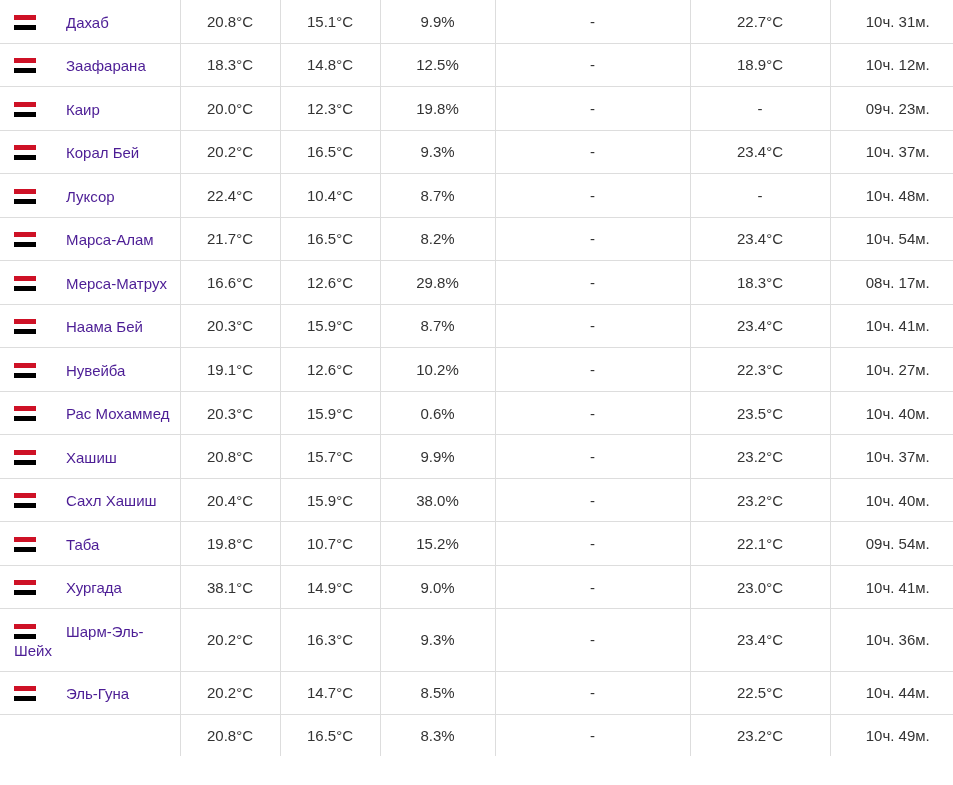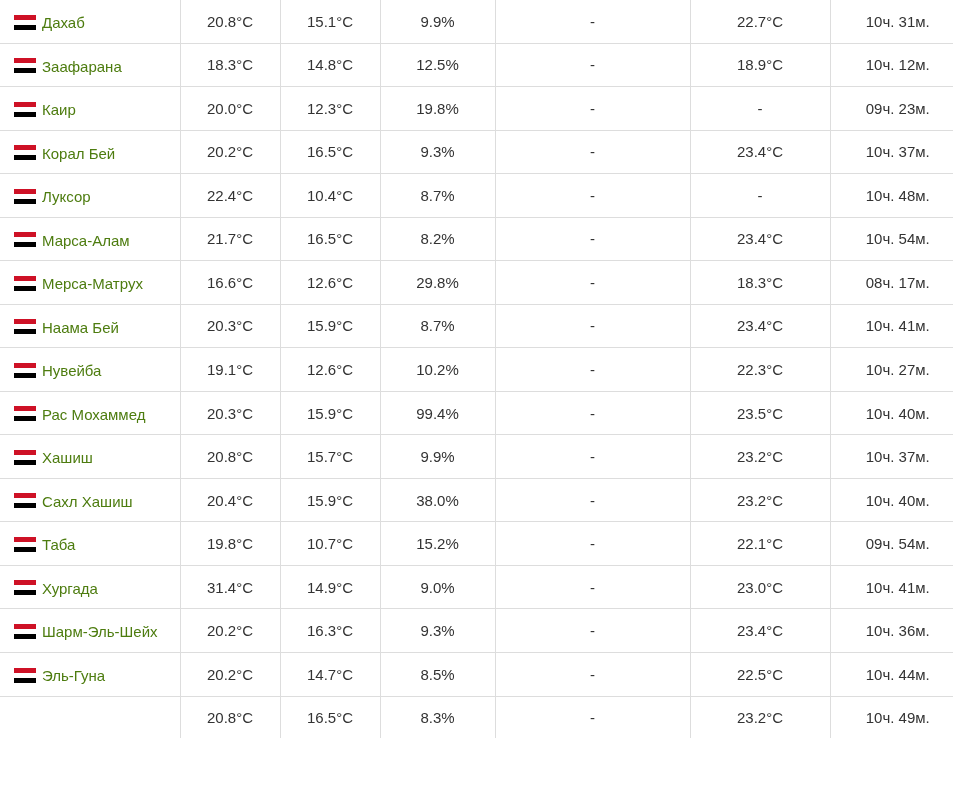--- a/index.html
+++ b/index.html
@@ -43,23 +43,24 @@
     width: 22px;
     height: 15px;
     vertical-align: middle;
     margin-right: 6px;
     position: relative;
     background: #fff;
     border-top: 5px solid #ce1126;
     border-bottom: 5px solid #000;
   }
   .city-link {
-    color: #4d7c0f;
+    color: #4c1d95;
     text-decoration: none;
     vertical-align: middle;
+    margin-left: 24px;
   }
 </style>
 </head>
 <body>
 
 <table>
   <tbody id="tbody">
       <tr>
         <td><span class="flag"></span><a class="city-link" href="#">Дахаб</a></td>
         <td>20.8°C</td>
@@ -138,21 +139,21 @@
         <td>12.6°C</td>
         <td>10.2%</td>
         <td>-</td>
         <td>22.3°C</td>
         <td>10ч. 27м.</td>
       </tr>
       <tr>
         <td><span class="flag"></span><a class="city-link" href="#">Рас Мохаммед</a></td>
         <td>20.3°C</td>
         <td>15.9°C</td>
-        <td>99.4%</td>
+        <td>0.6%</td>
         <td>-</td>
         <td>23.5°C</td>
         <td>10ч. 40м.</td>
       </tr>
       <tr>
         <td><span class="flag"></span><a class="city-link" href="#">Хашиш</a></td>
         <td>20.8°C</td>
         <td>15.7°C</td>
         <td>9.9%</td>
         <td>-</td>
@@ -172,21 +173,21 @@
         <td><span class="flag"></span><a class="city-link" href="#">Таба</a></td>
         <td>19.8°C</td>
         <td>10.7°C</td>
         <td>15.2%</td>
         <td>-</td>
         <td>22.1°C</td>
         <td>09ч. 54м.</td>
       </tr>
       <tr>
         <td><span class="flag"></span><a class="city-link" href="#">Хургада</a></td>
-        <td>31.4°C</td>
+        <td>38.1°C</td>
         <td>14.9°C</td>
         <td>9.0%</td>
         <td>-</td>
         <td>23.0°C</td>
         <td>10ч. 41м.</td>
       </tr>
       <tr>
         <td><span class="flag"></span><a class="city-link" href="#">Шарм-Эль-Шейх</a></td>
         <td>20.2°C</td>
         <td>16.3°C</td>

